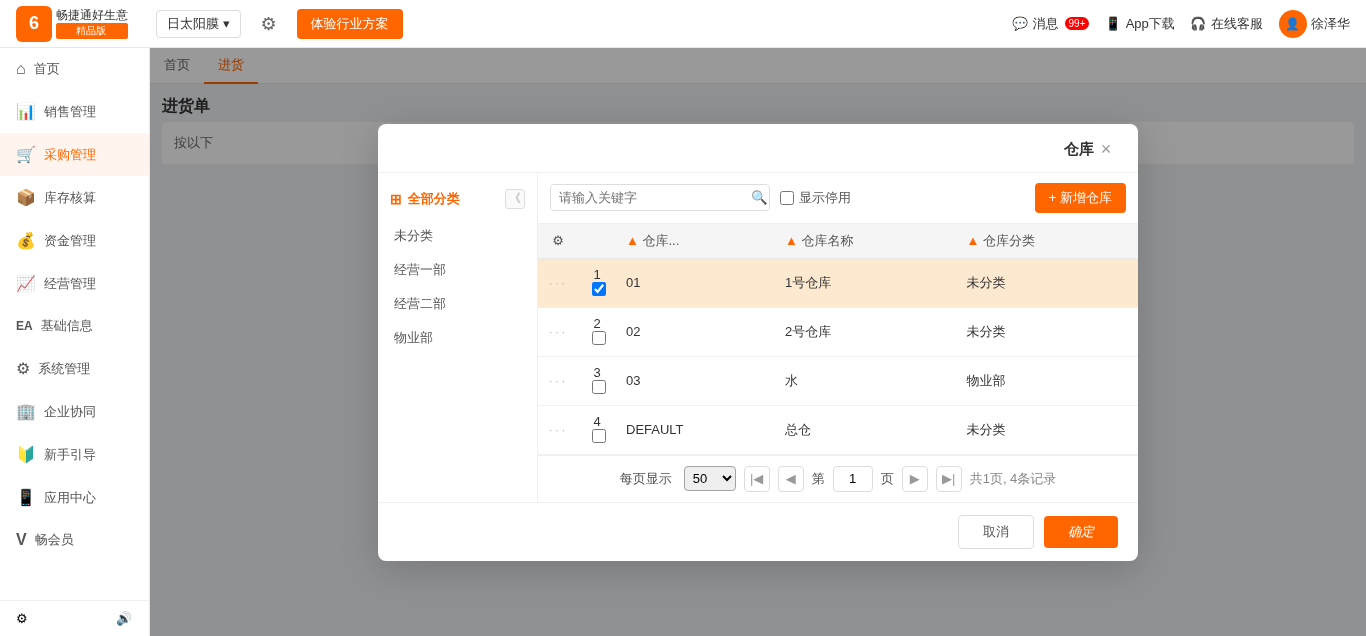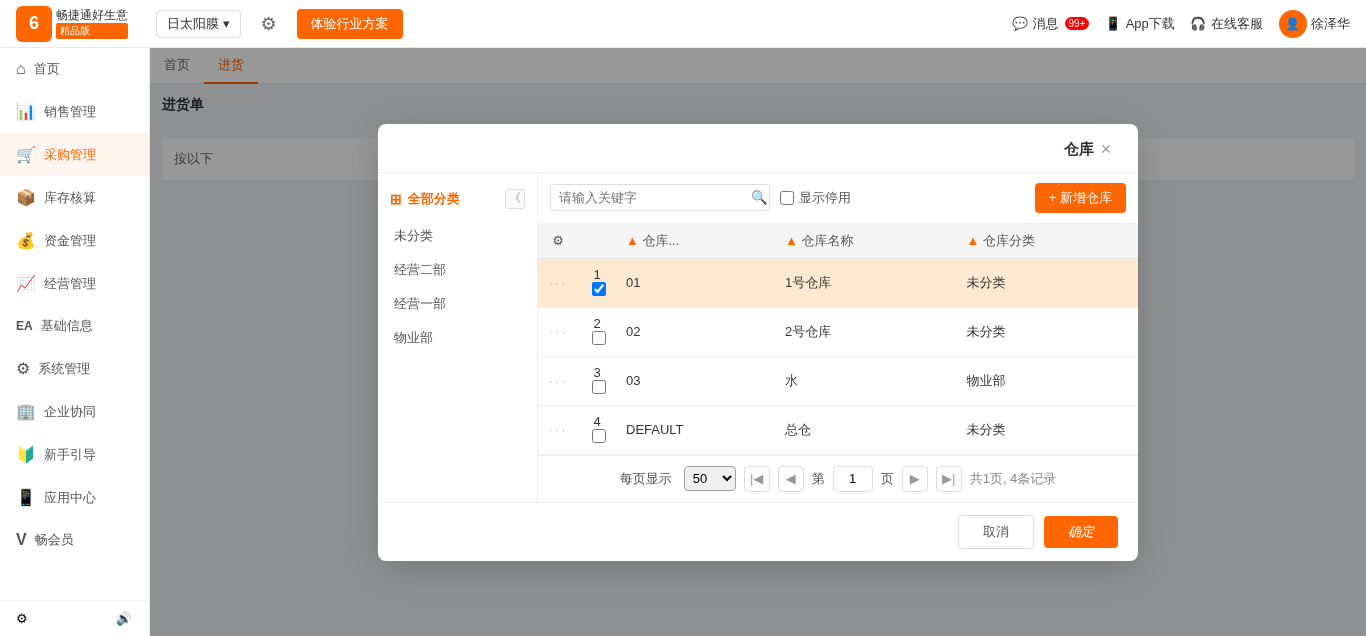--- a/index.html
+++ b/index.html
@@ -23,21 +23,21 @@
       gap: 4px;
     }
     .logo-icon {
       width: 36px; height: 36px;
       background: #f60;
       border-radius: 6px;
       display: flex; align-items: center; justify-content: center;
       color: #fff; font-weight: bold; font-size: 18px;
     }
     .logo-text { font-size: 12px; color: #333; line-height: 1.3; }
-    .logo-badge { background: #f60; color: #fff; font-size: 10px; padding: 1px 4px; border-radius: 2px; }
+    .logo-badge { background: #f60; color: #fff; font-size: 10px; padding: 1px 20px; border-radius: 2px; }
     .topbar-center {
       flex: 1;
       display: flex;
       align-items: center;
       gap: 12px;
       padding-left: 20px;
     }
     .topbar-selector {
       display: flex; align-items: center; gap: 4px;
       border: 1px solid #ddd; border-radius: 4px; padding: 4px 10px;
@@ -94,21 +94,21 @@
     .content { flex: 1; background: #f0f2f5; position: relative; overflow: hidden; }
     .tab-item {
       padding: 0 14px; height: 36px; display: flex; align-items: center;
       cursor: pointer; font-size: 13px; color: #666;
       border-bottom: 2px solid transparent;
     }
     .tab-item.active { color: #f60; border-bottom: 2px solid #f60; }
 
     
     .page-content { padding: 12px; }
-    .page-title { font-size: 14px; font-weight: bold; color: #333; margin-bottom: 24px; }
+    .page-title { font-size: 16px; font-weight: bold; color: #333; margin-bottom: 5px; }
     .filter-bar {
       background: #fff; border-radius: 4px; padding: 12px;
       margin-bottom: 8px; display: flex; align-items: center; gap: 8px;
     }
     .filter-label { color: #666; font-size: 13px; }
 
     
     .modal-overlay {
       position: absolute; top: 0; left: 0; right: 0; bottom: 0;
       background: rgba(0,0,0,0.4);
@@ -388,22 +388,22 @@
 
           <div class="modal-left">
             <div class="modal-left-header">
               <div class="category-all">
                 <span class="category-grid-icon">⊞</span>
                 <span>全部分类</span>
               </div>
               <div class="collapse-btn">《</div>
             </div>
             <div class="category-item">未分类</div>
+            <div class="category-item">经营一部</div>
             <div class="category-item">经营二部</div>
-            <div class="category-item">经营一部</div>
             <div class="category-item">物业部</div>
           </div>
 
           <div class="modal-right">
 
             <div class="modal-right-toolbar">
               <div class="search-input-wrap">
                 <input class="search-input" type="text" placeholder="请输入关键字" style="">
                 <button class="search-btn">🔍</button>
               </div>

